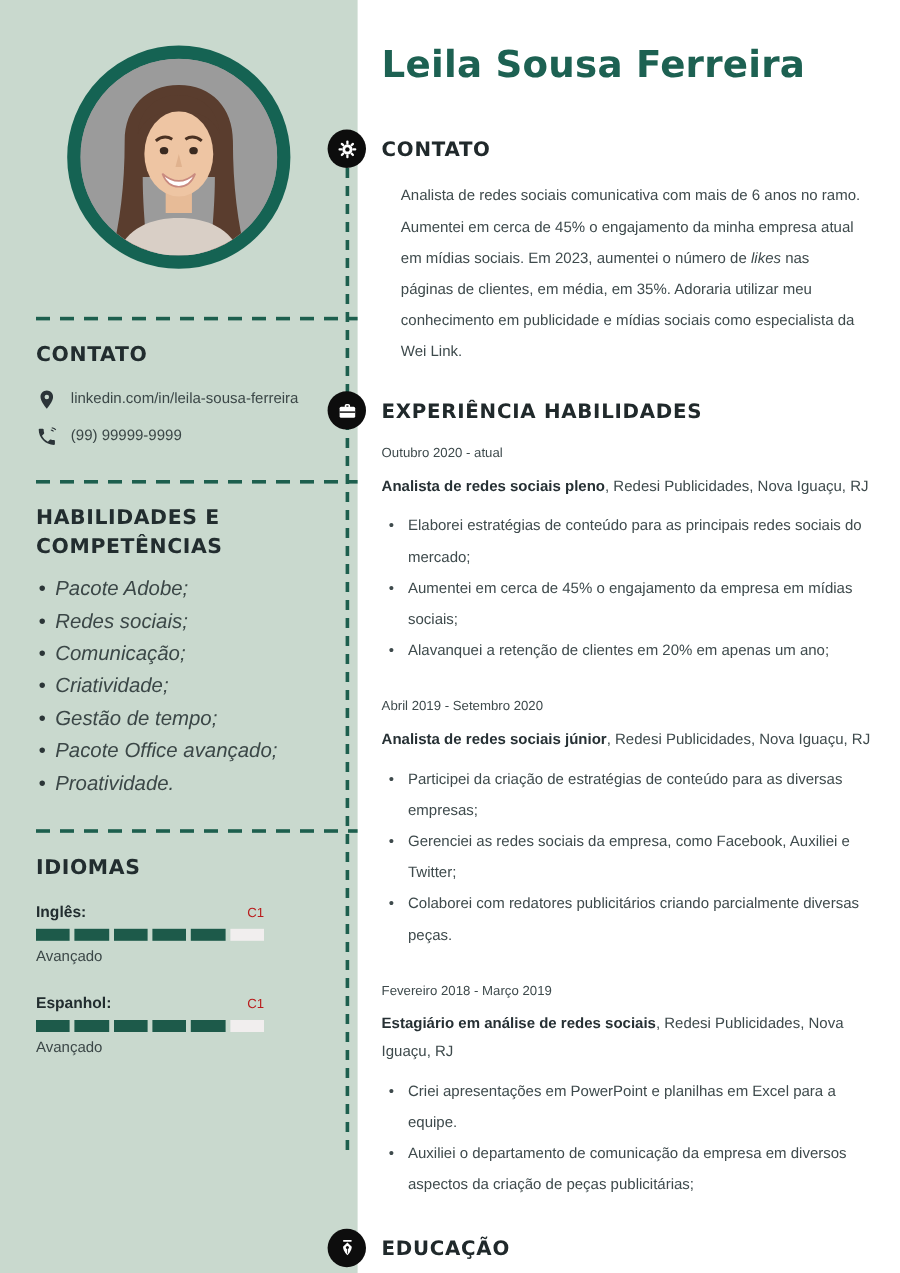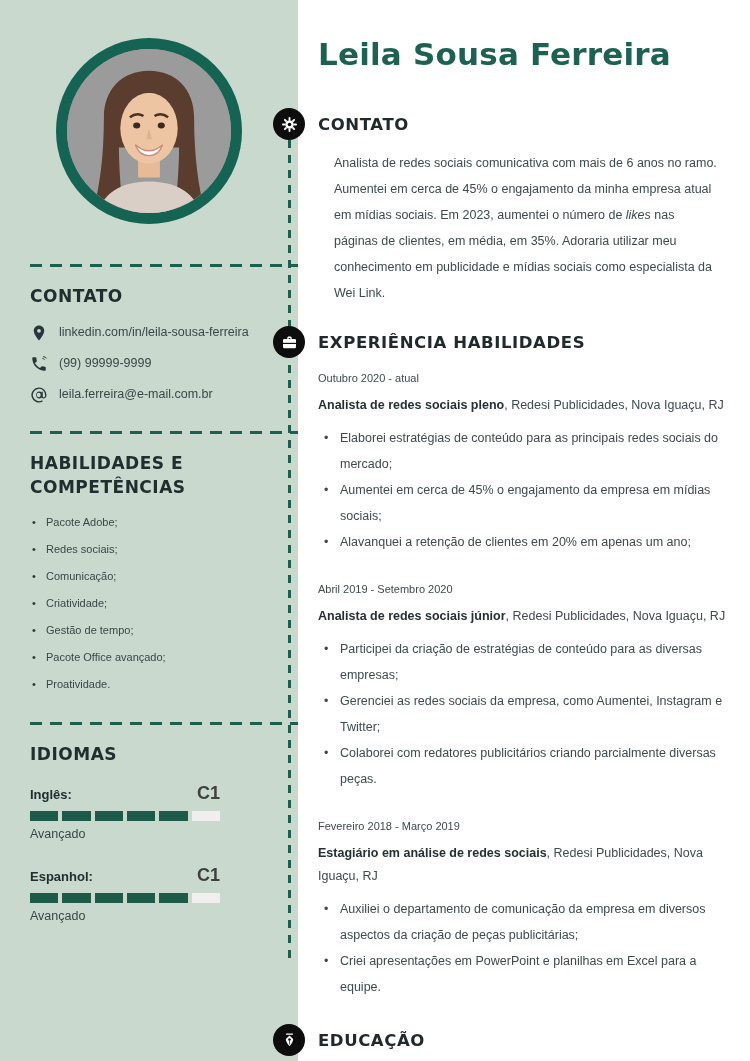--- a/index.html
+++ b/index.html
@@ -16,28 +16,28 @@
   .d1{margin-top:40px}.d2{margin-top:26px}.d3{margin-top:28px}
   .sb-section{padding:0 20px 0 30px;}
   .sb-heading{margin:18px 0 0;font-family:"DejaVu Sans",sans-serif;font-weight:bold;
               font-size:17px;letter-spacing:.5px;color:#222d2f;line-height:1.4;}
   .contact-list{margin-top:13px;}
   .contact-row{display:flex;gap:9px;margin-bottom:10px;align-items:flex-start;}
   .cicon{flex:0 0 20px;width:20px;padding-top:2px;}
   .cicon svg{width:18px;height:18px;display:block;}
   .ctext{font-size:12.5px;line-height:21px;color:#3b4747;word-break:break-word;}
   .skill-list{list-style:none;margin:13px 0 0;padding:0;}
-  .skill-list li{position:relative;padding-left:16px;font-size:11px;line-height:20px;
-                 margin-bottom:7px;color:#3b4747;}
+  .skill-list li{position:relative;padding-left:16px;font-size:17px;line-height:20px;
+                 margin-bottom:7px;color:#3b4747;font-style:italic;}
   .skill-list li::before{content:"•";position:absolute;left:2px;color:#2b3537;}
   .lang-block{margin-top:16px;}
   .lang-block + .lang-block{margin-top:24px;}
   .lang-row{display:flex;justify-content:space-between;align-items:baseline;width:190px;}
   .lang-name{font-size:13px;font-weight:bold;color:#222d2f;}
-  .lang-level{font-size:18px;color:#404040;font-weight:bold;}
+  .lang-level{font-size:11px;color:#b91c1c;}
   .lang-bar{display:flex;gap:4px;margin-top:7px;width:190px;}
   .seg{height:10px;flex:1;}
   .seg.filled{background:#1d5a4a;}
   .seg.empty{background:#f1eeee;}
   .lang-prof{margin-top:6px;font-size:12.5px;color:#3b4747;}
 
   
   .main{position:absolute;left:252px;top:0;right:0;height:100%;box-sizing:border-box;
         padding:36px 14px 0 66px;}
   .timeline{position:absolute;left:36px;top:110px;width:3px;height:853px;
@@ -100,28 +100,20 @@
           </div>
           <div class="contact-row">
             <span class="cicon">
               <svg viewBox="0 0 24 24">
                 <path fill="#2b3438" d="M6.62 10.79c1.44 2.83 3.76 5.14 6.59 6.59l2.2-2.21c.27-.27.67-.36 1.02-.24 1.12.37 2.33.57 3.57.57.55 0 1 .45 1 1V20c0 .55-.45 1-1 1-9.39 0-17-7.61-17-17 0-.55.45-1 1-1h3.5c.55 0 1 .45 1 1 0 1.25.2 2.45.57 3.57.11.35.03.74-.25 1.02l-2.2 2.2z"></path>
                 <path fill="none" stroke="#2b3438" stroke-width="1.3" d="M16.5 4.5q2 .4 3 1.5M17.5 2q3 .6 4.5 2.2"></path>
               </svg>
             </span>
             <span class="ctext">(99) 99999-9999</span>
           </div>
-          <div class="contact-row">
-            <span class="cicon">
-              <svg viewBox="0 0 24 24">
-                <path fill="#2b3438" d="M12 2a10 10 0 1 0 5 18.6l-.9-1.5A8.2 8.2 0 1 1 20.2 12c0 2-.8 3.2-1.9 3.2-.9 0-1.3-.6-1.3-1.6V7.5h-1.8v1a3.6 3.6 0 0 0-2.7-1.2c-2.5 0-4.4 2.1-4.4 4.7s1.9 4.7 4.4 4.7c1.2 0 2.2-.5 2.9-1.3.4.9 1.3 1.4 2.6 1.4 2.3 0 4-2 4-4.8A10 10 0 0 0 12 2zm-.3 12.9c-1.5 0-2.6-1.2-2.6-2.9s1.1-2.9 2.6-2.9 2.5 1.2 2.5 2.9-1 2.9-2.5 2.9z"></path>
-              </svg>
-            </span>
-            <span class="ctext">leila.ferreira@e-mail.com.br</span>
-          </div>
         </div>
     </section>
 
     <div class="sb-divider d2"></div>
 
     <section class="sb-section">
       <h2 class="sb-heading">HABILIDADES E COMPETÊNCIAS</h2>
       <ul class="skill-list" id="skill-list">
           <li>Pacote Adobe;</li>
           <li>Redes sociais;</li>
@@ -221,30 +213,30 @@
               <li>Elaborei estratégias de conteúdo para as principais redes sociais do mercado;</li>
               <li>Aumentei em cerca de 45% o engajamento da empresa em mídias sociais;</li>
               <li>Alavanquei a retenção de clientes em 20% em apenas um ano;</li>
             </ul>
           </article>
           <article class="job">
             <div class="job-period">Abril 2019 - Setembro 2020</div>
             <div class="job-title-line"><span class="job-title">Analista de redes sociais júnior</span><span>, Redesi Publicidades, Nova Iguaçu, RJ</span></div>
             <ul class="main-bullets">
               <li>Participei da criação de estratégias de conteúdo para as diversas empresas;</li>
-              <li>Gerenciei as redes sociais da empresa, como Aumentei, Instagram e Twitter;</li>
+              <li>Gerenciei as redes sociais da empresa, como Facebook, Auxiliei e Twitter;</li>
               <li>Colaborei com redatores publicitários criando parcialmente diversas peças.</li>
             </ul>
           </article>
           <article class="job">
             <div class="job-period">Fevereiro 2018 - Março 2019</div>
             <div class="job-title-line"><span class="job-title">Estagiário em análise de redes sociais</span><span>, Redesi Publicidades, Nova Iguaçu, RJ</span></div>
             <ul class="main-bullets">
+              <li>Criei apresentações em PowerPoint e planilhas em Excel para a equipe.</li>
               <li>Auxiliei o departamento de comunicação da empresa em diversos aspectos da criação de peças publicitárias;</li>
-              <li>Criei apresentações em PowerPoint e planilhas em Excel para a equipe.</li>
             </ul>
           </article>
         </div>
     </section>
 
     <section class="section">
       <div class="section-header">
         <span class="hicon">
             <svg viewBox="0 0 24 24">
               <rect x="7.4" y="3" width="9.2" height="1.7" rx="0.8" fill="#fff"></rect>

